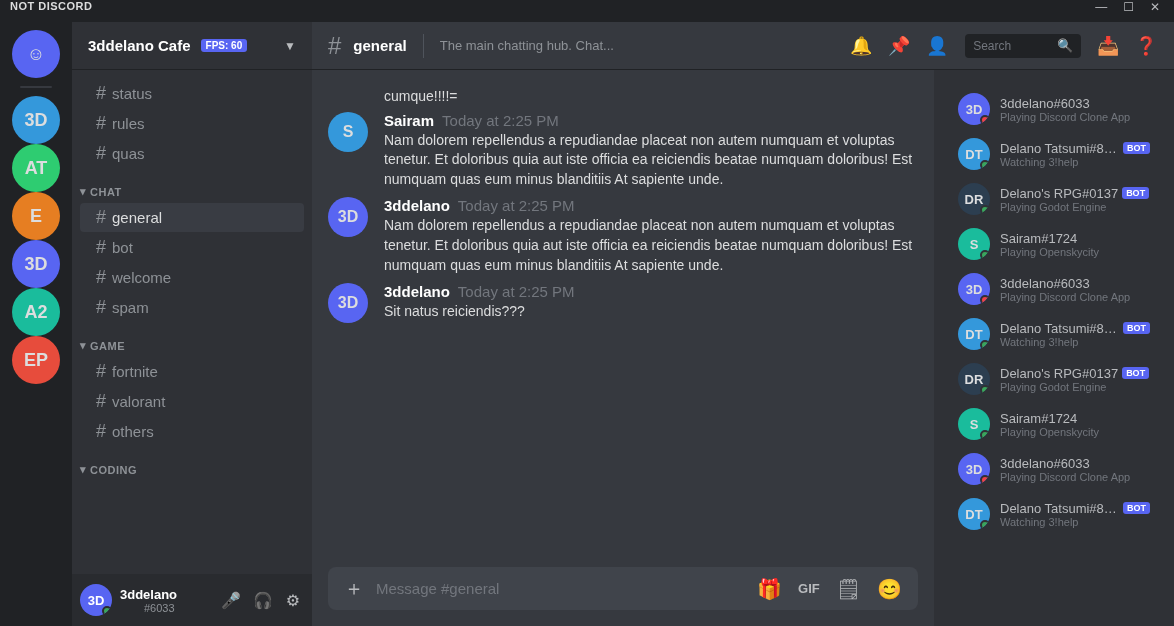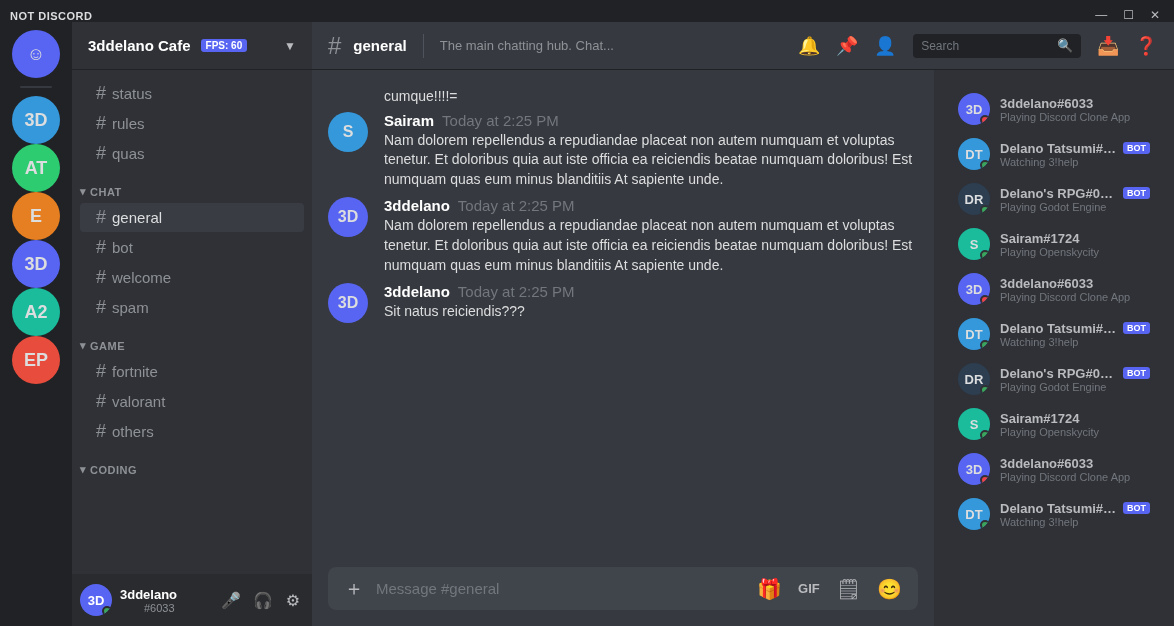--- a/index.html
+++ b/index.html
@@ -3,21 +3,21 @@
   <meta charset="utf-8">
   <style>
     * { box-sizing: border-box; margin: 0; padding: 0; }
     body { font-family: 'Segoe UI', sans-serif; background: #36393f; color: #dcddde; width: 1174px; height: 626px; overflow: hidden; display: flex; flex-direction: column; }
 
     
     .titlebar {
       background: #202225;
       height: 22px;
       display: flex;
-      align-items: flex-end;
+      align-items: flex-start;
       justify-content: space-between;
       padding: 0 10px;
       font-size: 11px;
       color: #dcddde;
       -webkit-app-region: drag;
       flex-shrink: 0;
     }
     .titlebar-title { font-weight: 600; letter-spacing: 0.5px; font-size: 11px; }
     .titlebar-controls { display: flex; gap: 8px; }
     .titlebar-btn { cursor: pointer; color: #b9bbbe; font-size: 12px; padding: 0 4px; }
@@ -157,21 +157,21 @@
     }
     .channel-header-hash { font-size: 24px; color: #8e9297; }
     .channel-header-name { font-size: 15px; font-weight: 700; color: #fff; }
     .channel-header-divider { width: 1px; height: 24px; background: #4f545c; margin: 0 4px; }
     .channel-header-desc { font-size: 13px; color: #8e9297; flex: 1; overflow: hidden; text-overflow: ellipsis; white-space: nowrap; }
     .channel-header-icons { display: flex; gap: 16px; align-items: center; }
     .header-icon { color: #b9bbbe; cursor: pointer; font-size: 18px; }
     .search-bar {
       background: #202225;
       border-radius: 4px;
-      width: 168px;
+      width: 116px;
       height: 24px;
       display: flex;
       align-items: center;
       padding: 0 8px;
       gap: 6px;
       cursor: text;
     }
     .search-bar input {
       background: none;
       border: none;
@@ -276,21 +276,21 @@
     .member-avatar .status-dot {
       position: absolute;
       bottom: 0; right: 0;
       width: 10px; height: 10px;
       border-radius: 50%;
       border: 2px solid #2f3136;
     }
     .status-online { background: #3ba55c; }
     .status-dnd { background: #ed4245; }
     .member-info { flex: 1; min-width: 0; }
-    .member-name { font-size: 13px; font-weight: 700; color: #b9bbbe; overflow: hidden; text-overflow: ellipsis; white-space: nowrap; }
+    .member-name { font-size: 13px; font-weight: 400; color: #b9bbbe; overflow: hidden; text-overflow: ellipsis; white-space: nowrap; }
     .member-status { font-size: 11px; color: #72767d; overflow: hidden; text-overflow: ellipsis; white-space: nowrap; }
     .bot-badge {
       background: #5865f2;
       color: #fff;
       font-size: 9px;
       font-weight: 700;
       padding: 1px 4px;
       border-radius: 3px;
       flex-shrink: 0;
       text-transform: uppercase;

